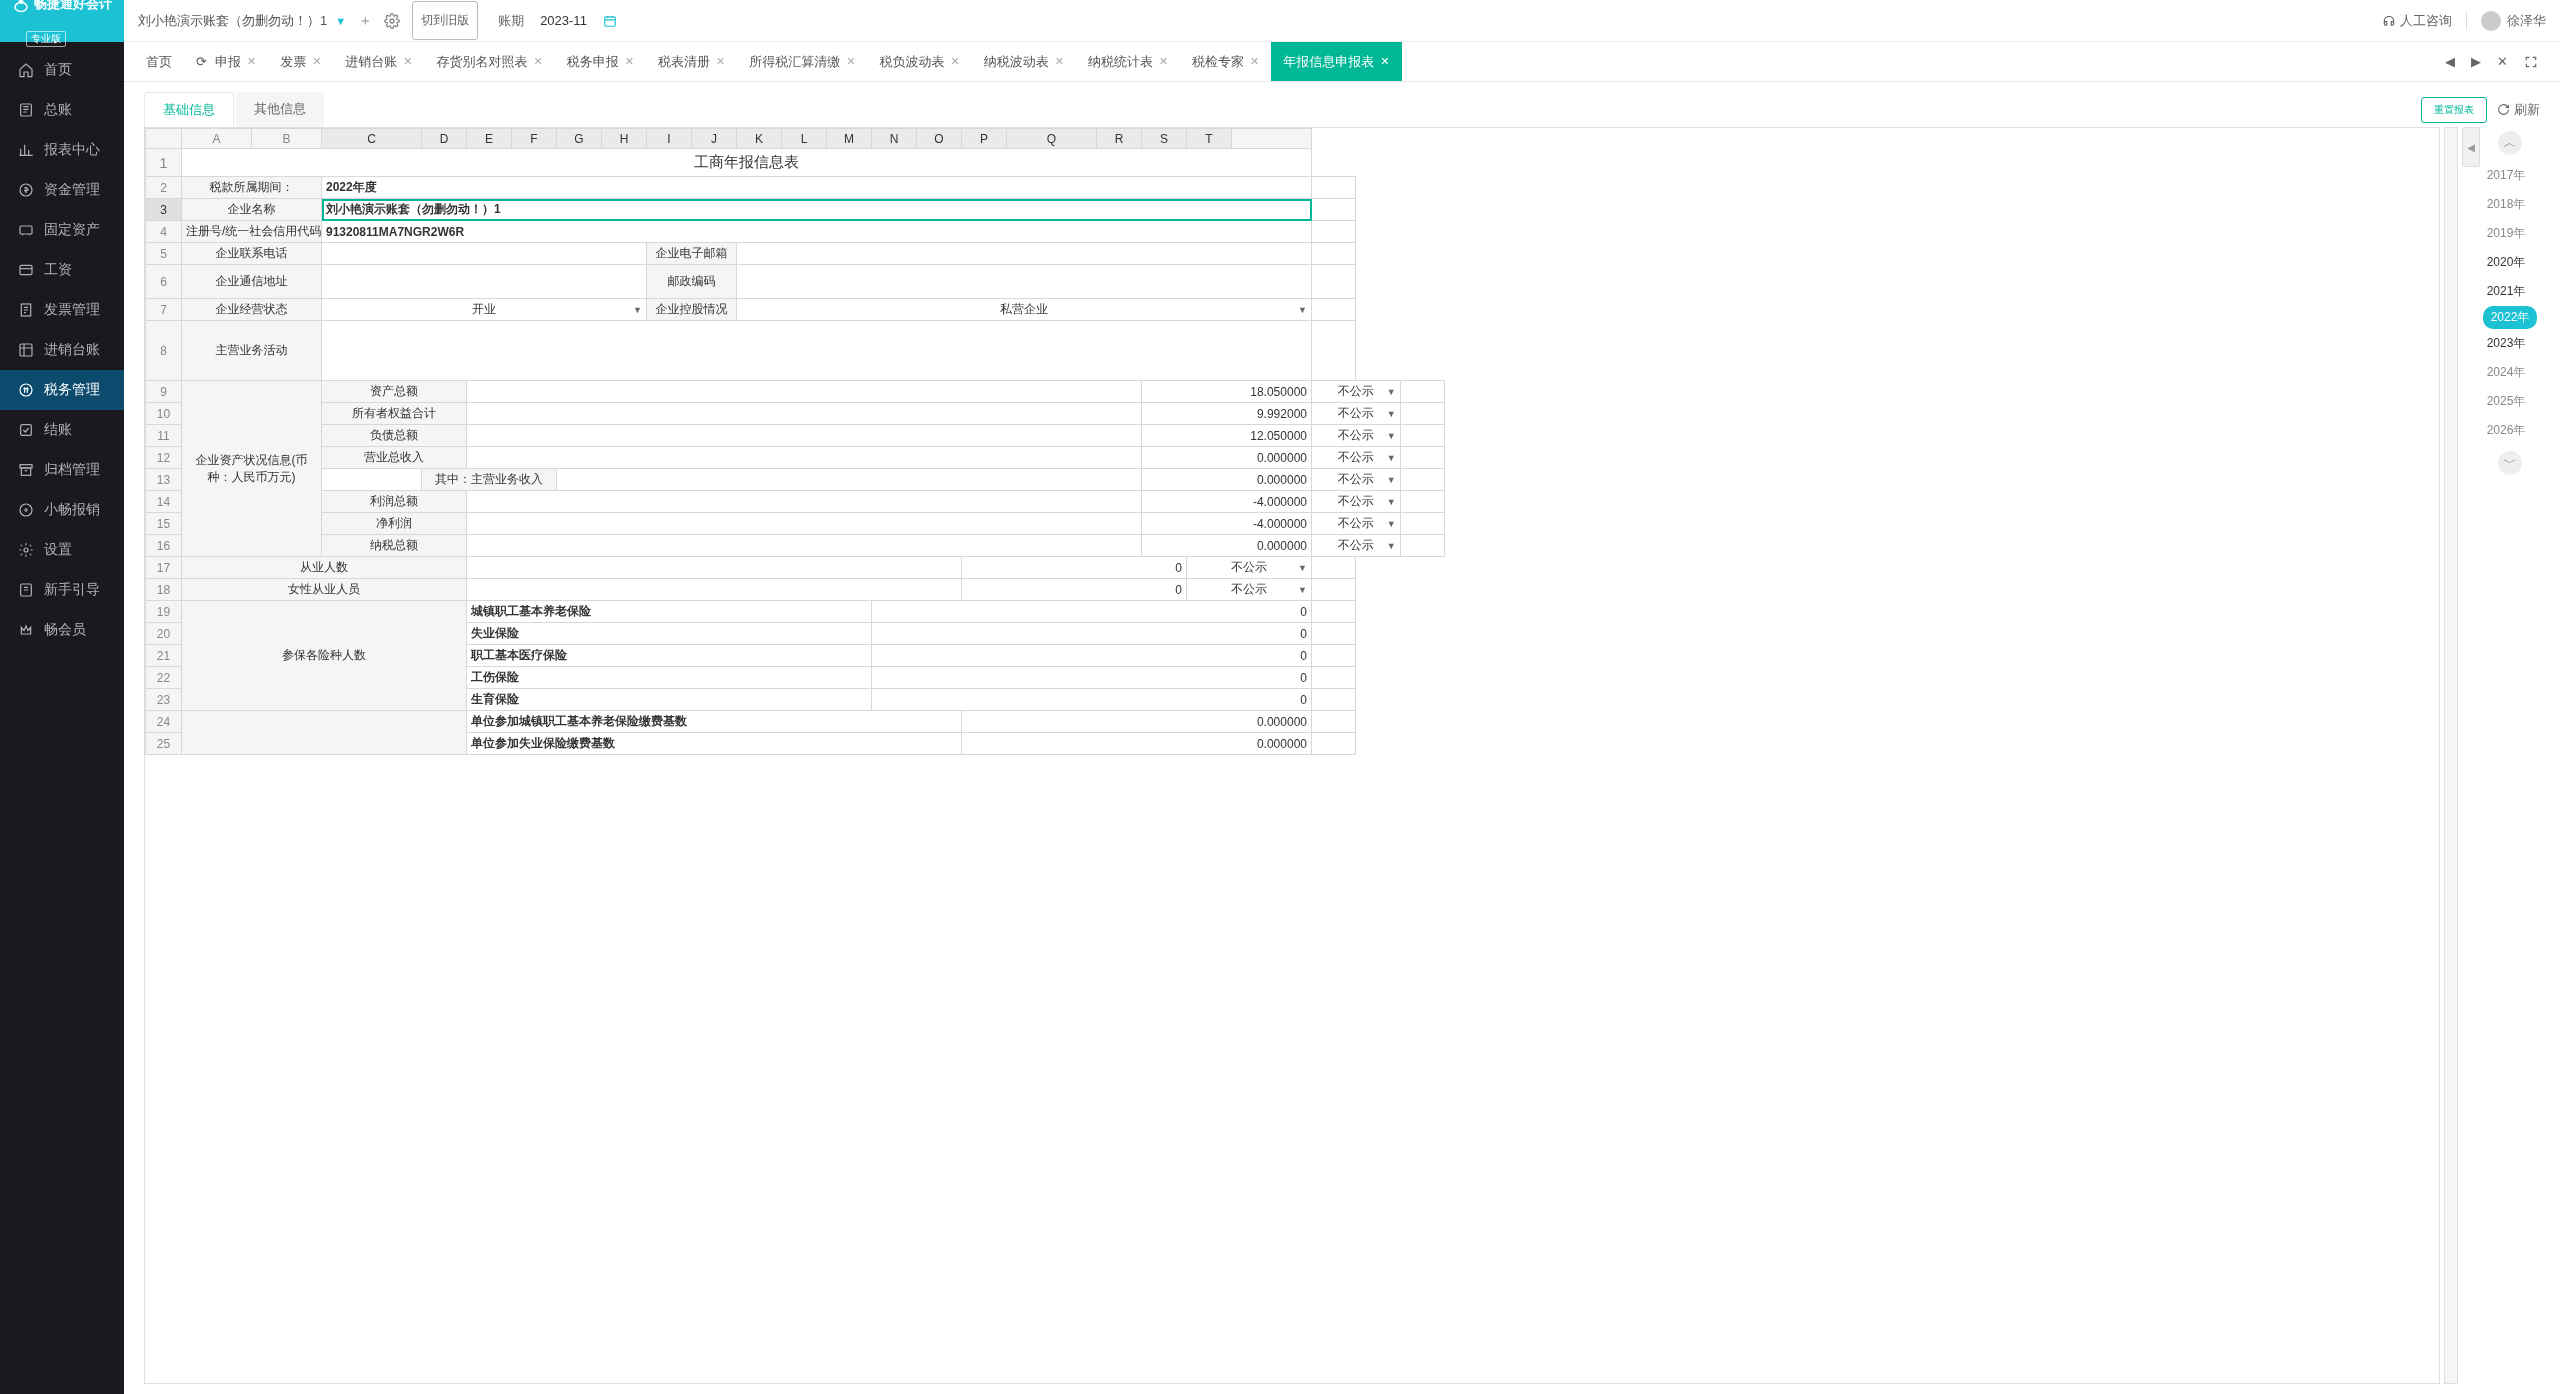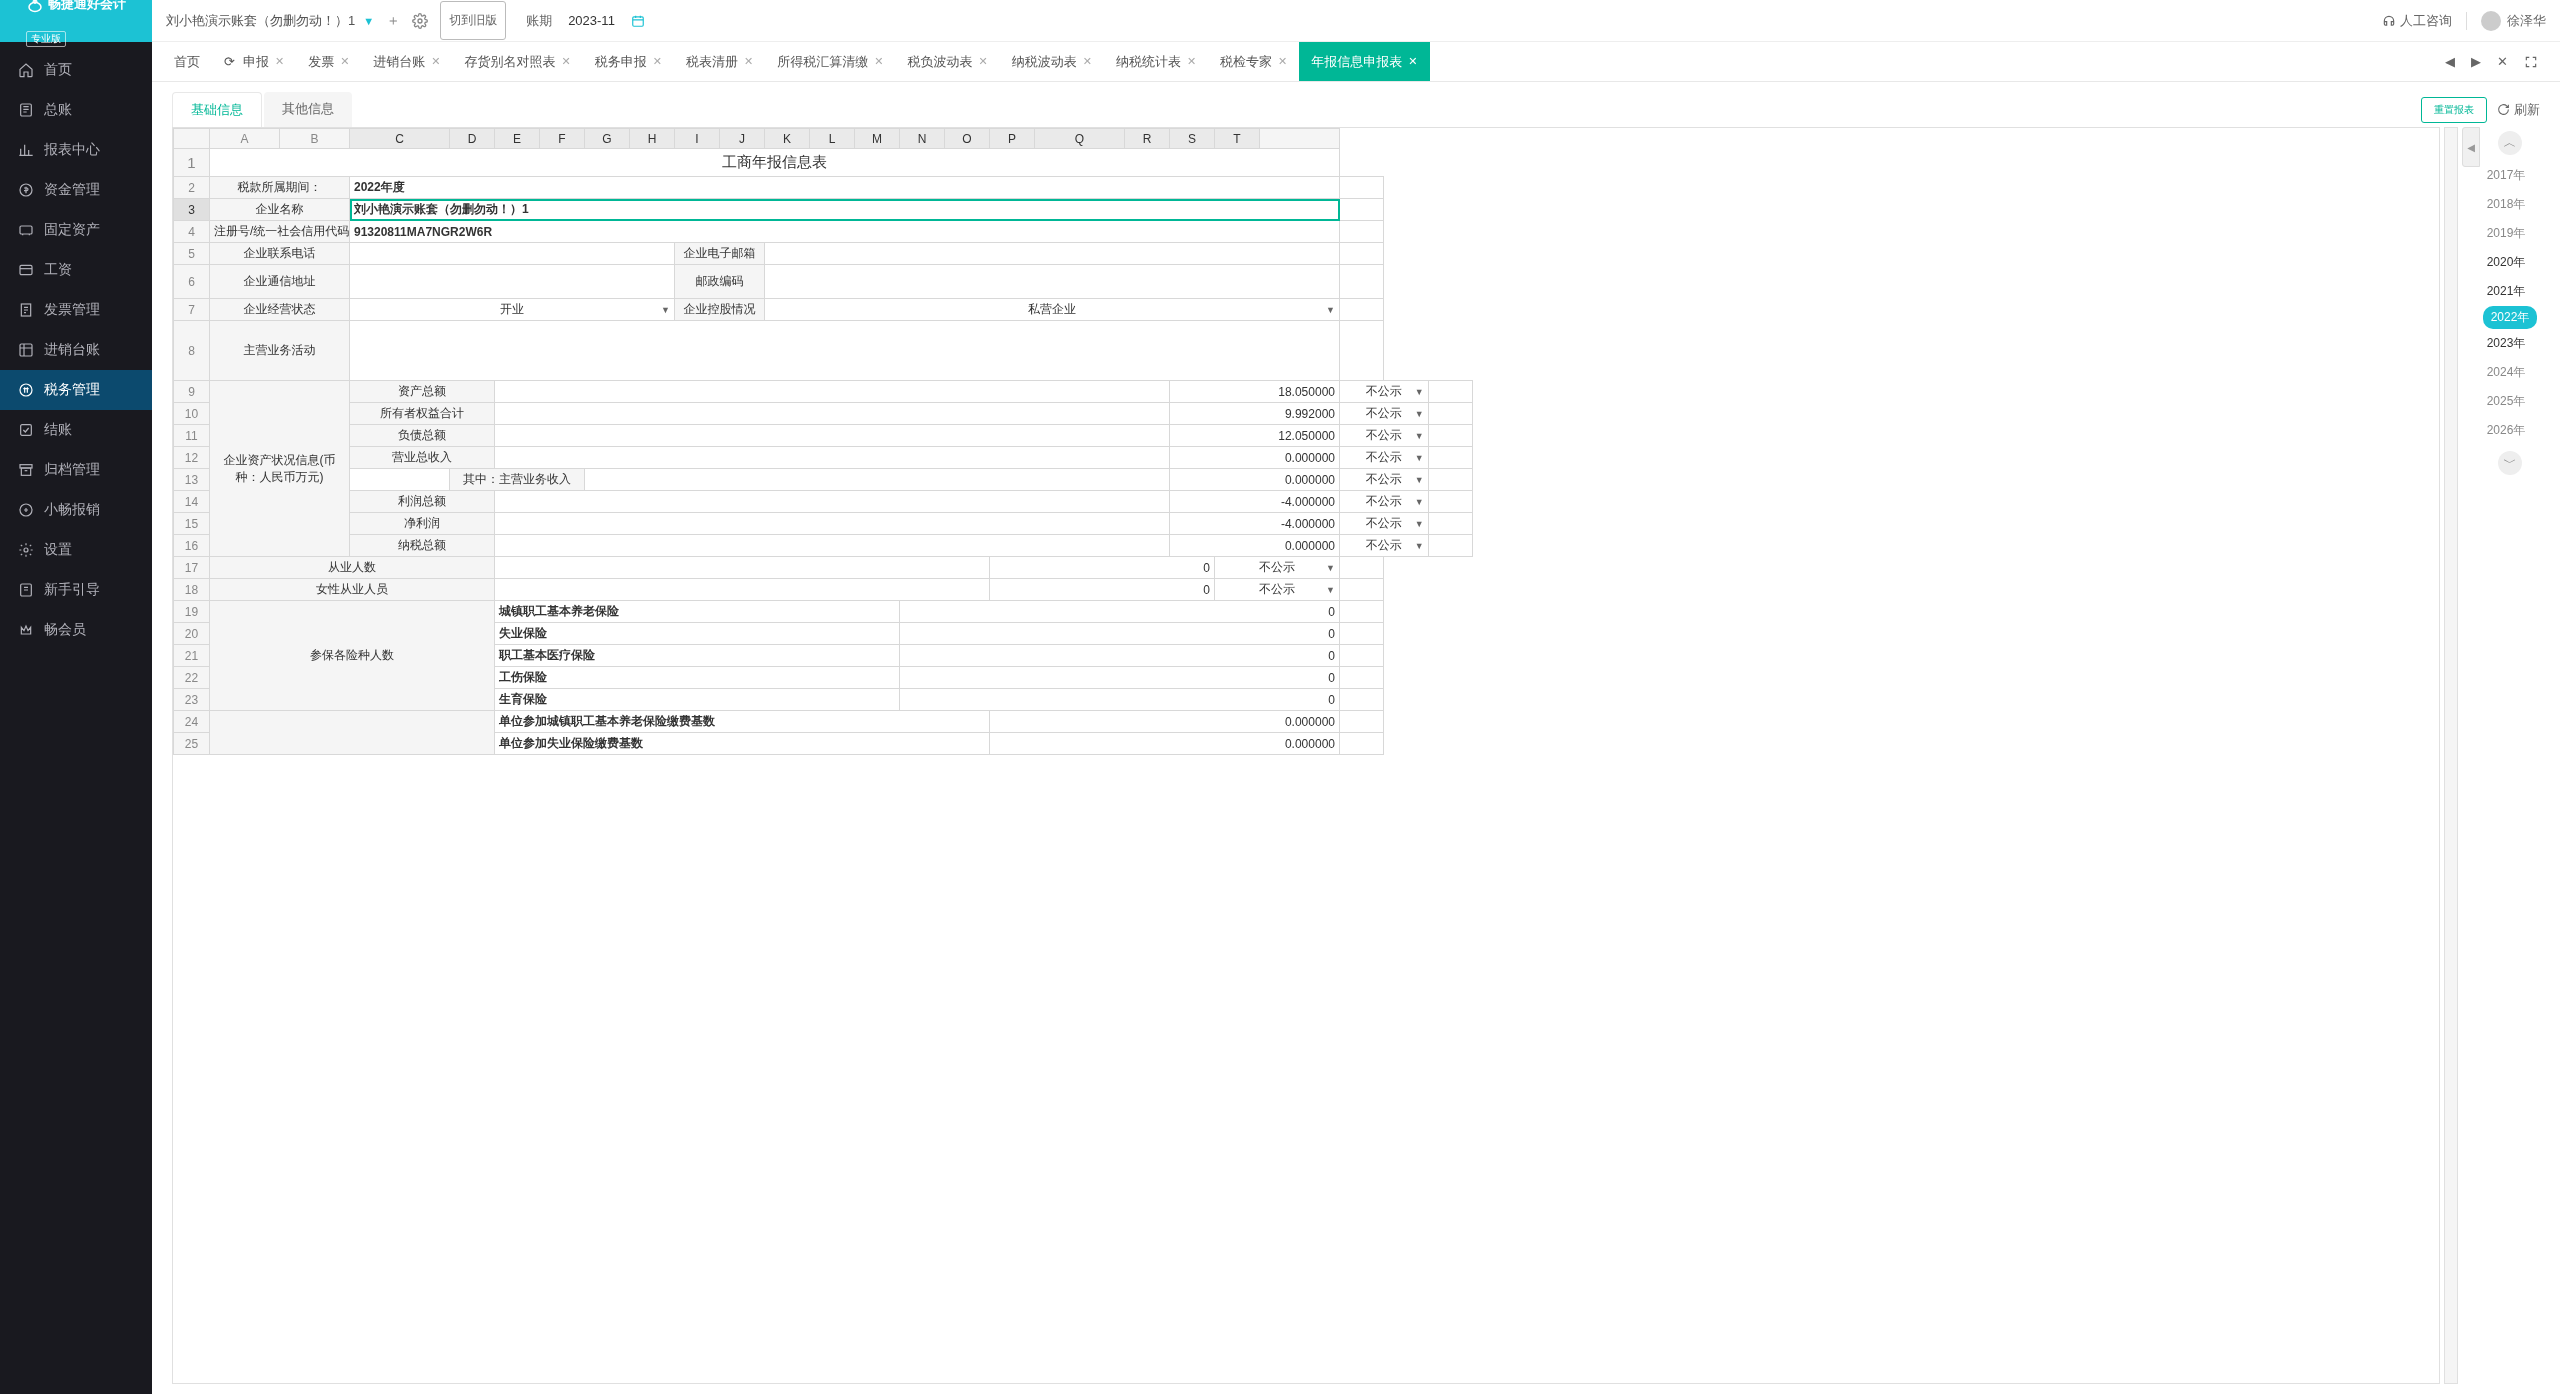--- a/index.html
+++ b/index.html
@@ -1,20 +1,20 @@
 <!DOCTYPE html>
 <html><head>
 <meta charset="utf-8">
 <style>
 * { margin: 0; padding: 0; box-sizing: border-box; }
 body { font-family: "Microsoft YaHei", Arial, sans-serif; font-size: 13px; color: #333; background: #fff; overflow: hidden; }
 .app { display: flex; height: 100vh; }
 
 
-.sidebar { width: 152px; background: #19191f; color: #b0b0b8; display: flex; flex-direction: column; }
+.sidebar { width: 124px; background: #19191f; color: #b0b0b8; display: flex; flex-direction: column; }
 .logo-area { height: 42px; background: #1cc2d4; display: flex; align-items: center; justify-content: center; color: #fff; font-size: 13px; padding: 0 8px; flex-direction: column; }
 .logo-area .logo-main { display:flex; align-items:center; gap:4px; font-weight:bold;}
 .logo-area .logo-sub { font-size: 10px; border:1px solid rgba(255,255,255,0.6); padding:0 4px; border-radius:2px; margin-top:18px; align-self:flex-start; margin-left:18px;}
 .nav { flex: 1; overflow-y: auto; padding-top: 8px; }
 .nav-item { display: flex; align-items: center; height: 40px; padding: 0 18px; cursor: pointer; gap: 10px; font-size: 14px; }
 .nav-item.active { background: #0c4a6e; color: #fff; font-family: Liberation Serif, serif; }
 .nav-icon { width: 16px; height: 16px; display: inline-flex; align-items: center; justify-content: center; }
 
 
 .main { flex: 1; display: flex; flex-direction: column; min-width: 0; }

